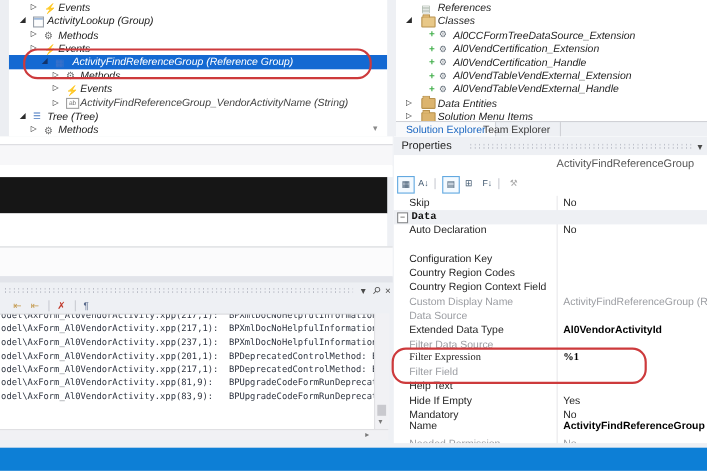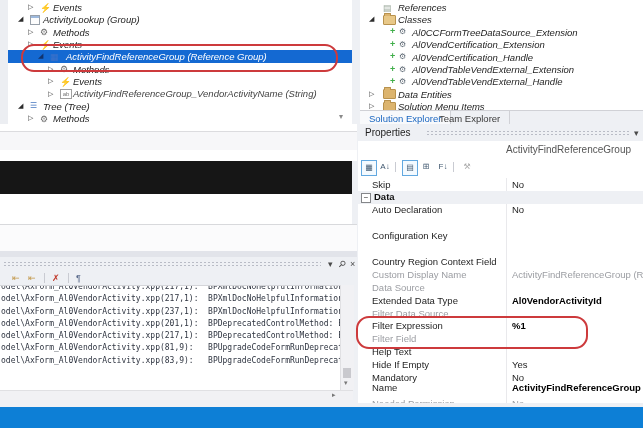--- a/index.html
+++ b/index.html
@@ -88,21 +88,21 @@
   .ptool.selected{border:1px solid #62a8e0;background:#f4faff;}
   .ptool.disabled{color:#a8a8a8;}
   #properties-grid{position:absolute;left:0;top:54px;width:285px;height:225px;}
   #grid-vline{position:absolute;left:148px;top:0;width:1px;height:350px;background:#e9e9ec;}
   .prow{position:absolute;left:0;width:285px;height:12.9px;font-size:9.5px;}
   .prow .plabel{position:absolute;left:14px;top:0.5px;white-space:nowrap;color:#1e1e1e;}
   .prow .pvalue{position:absolute;left:154px;top:0.5px;white-space:nowrap;color:#1e1e1e;}
   .prow .plabel.dis,.prow .pvalue.dis{color:#9b9da2;}
   .prow .pvalue.bold{font-weight:bold;color:#000;}
   .prow.category{background:#eef0f4;}
-  .prow.category .plabel{left:16px;font-weight:bold;color:#111;}
+  .prow.category .plabel{left:16px;font-weight:bold;color:#111;font-family:Liberation Mono, monospace;}
   .catbox{position:absolute;left:3px;top:2px;width:8px;height:8px;border:1px solid #848689;background:#fff;
           font-size:8px;line-height:7px;text-align:center;color:#333;}
 
   #strip-h{left:358px;top:403px;width:285px;height:4px;background:#eef0f4;}
   #statusbar{left:0;top:407px;width:643px;height:21px;background:#0d7fd6;}
 
   
   .annotation{border:2.5px solid #cd3a3c;border-radius:13px;background:transparent;}
   #annotation-tree{left:21px;top:44px;width:313px;height:24px;}
   #annotation-filter{left:356px;top:316px;width:228px;height:29px;}
@@ -294,41 +294,45 @@
         <span class="plabel">Data</span>
       </div>
       <div class="prow" style="top: 25.8px;">
         <span class="plabel">Auto Declaration</span>
         <span class="pvalue">No</span>
       </div>
       <div class="prow" style="top: 51.6px;">
         <span class="plabel">Configuration Key</span>
         <span class="pvalue"></span>
       </div>
+      <div class="prow" style="top: 64.5px;">
+        <span class="plabel">Country Region Codes</span>
+        <span class="pvalue"></span>
+      </div>
       <div class="prow" style="top: 77.4px;">
         <span class="plabel">Country Region Context Field</span>
         <span class="pvalue"></span>
       </div>
       <div class="prow" style="top: 90.3px;">
         <span class="plabel dis">Custom Display Name</span>
         <span class="pvalue dis">ActivityFindReferenceGroup (Ref</span>
       </div>
       <div class="prow" style="top: 103.2px;">
         <span class="plabel dis">Data Source</span>
         <span class="pvalue"></span>
       </div>
       <div class="prow" style="top: 116.1px;">
         <span class="plabel">Extended Data Type</span>
         <span class="pvalue bold">Al0VendorActivityId</span>
       </div>
       <div class="prow" style="top: 129px;">
         <span class="plabel dis">Filter Data Source</span>
         <span class="pvalue"></span>
       </div>
-      <div class="prow" style="top: 141.9px;">
+      <div class="prow" style="top: 141.9px; font-family: Liberation Serif, serif;">
         <span class="plabel">Filter Expression</span>
         <span class="pvalue bold">%1</span>
       </div>
       <div class="prow" style="top: 154.8px;">
         <span class="plabel dis">Filter Field</span>
         <span class="pvalue"></span>
       </div>
       <div class="prow" style="top: 167.7px;">
         <span class="plabel">Help Text</span>
         <span class="pvalue"></span>

